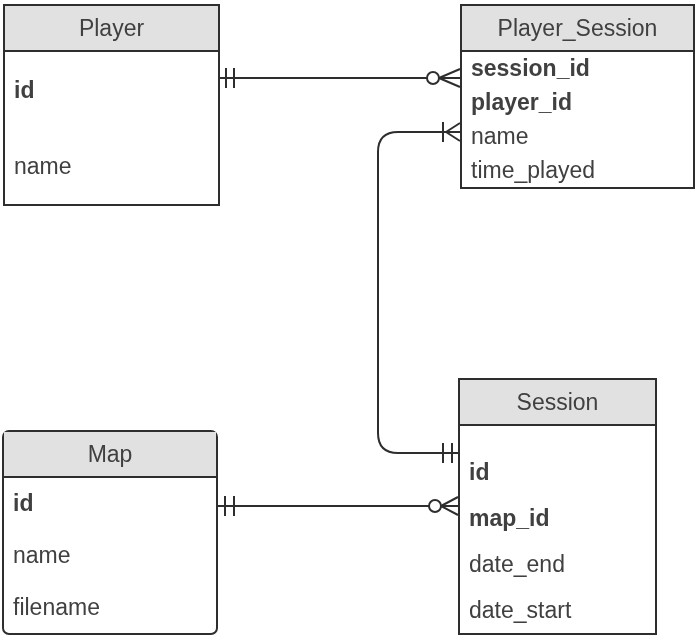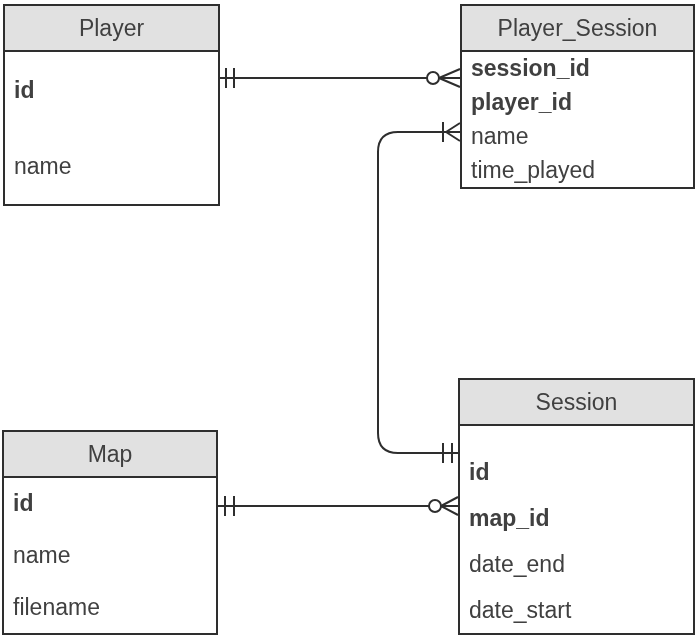--- a/index.html
+++ b/index.html
@@ -110,33 +110,33 @@
       <span>Player_Session</span>
     </div>
     <div class="entity-body">
       <div class="field pk">session_id</div>
       <div class="field pk">player_id</div>
       <div class="field">name</div>
       <div class="field">time_played</div>
     </div>
   </div>
 
-  <div class="entity" style="left:458px; top:378px; width:237px; height:257px;gap:24px;">
+  <div class="entity" style="left:458px; top:378px; width:199px; height:257px;gap:24px;">
     <div class="entity-header">
       <span>Session</span>
     </div>
     <div class="entity-body">
       <div class="field pk">id</div>
       <div class="field fk">map_id</div>
       <div class="field">date_end</div>
       <div class="field">date_start</div>
     </div>
   </div>
 
-  <div class="entity" style="left:2px; top:430px; width:216px; height:205px;">
+  <div class="entity" style="left:2px; top:430px; width:216px; height:205px;border-radius:7px;">
     <div class="entity-header">
       <span>Map</span>
     </div>
     <div class="entity-body">
       <div class="field pk">id</div>
       <div class="field">name</div>
       <div class="field">filename</div>
     </div>
   </div>
 

